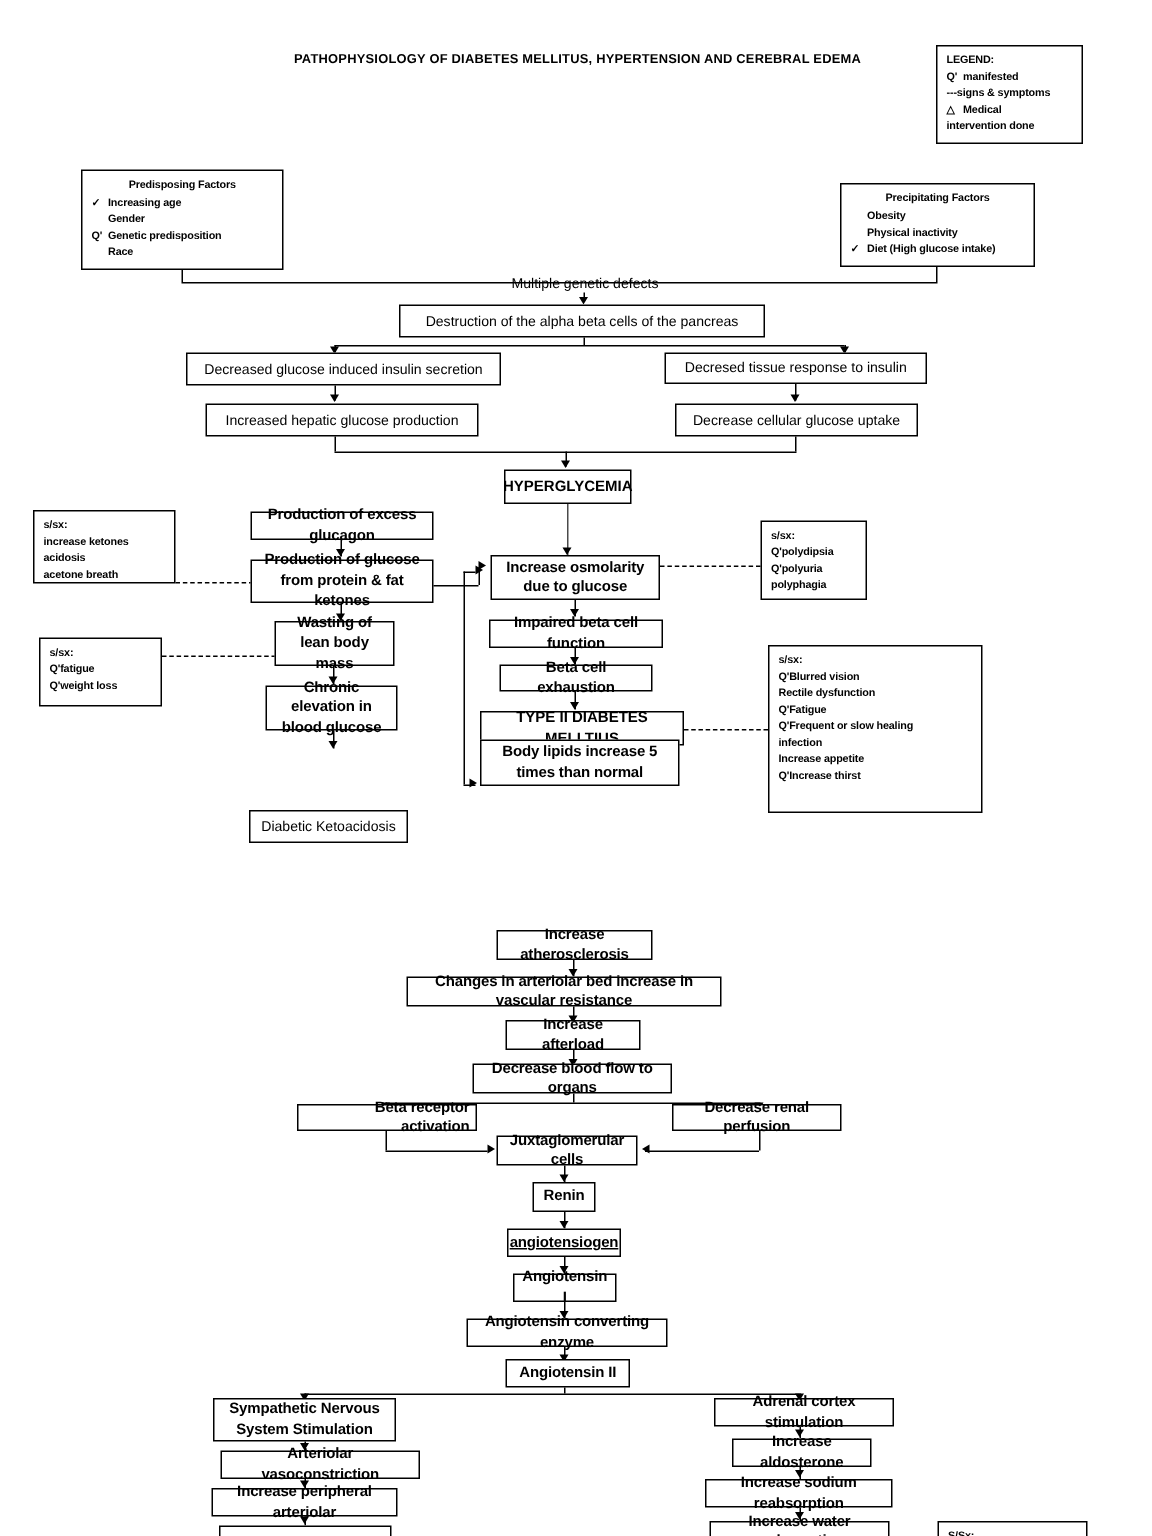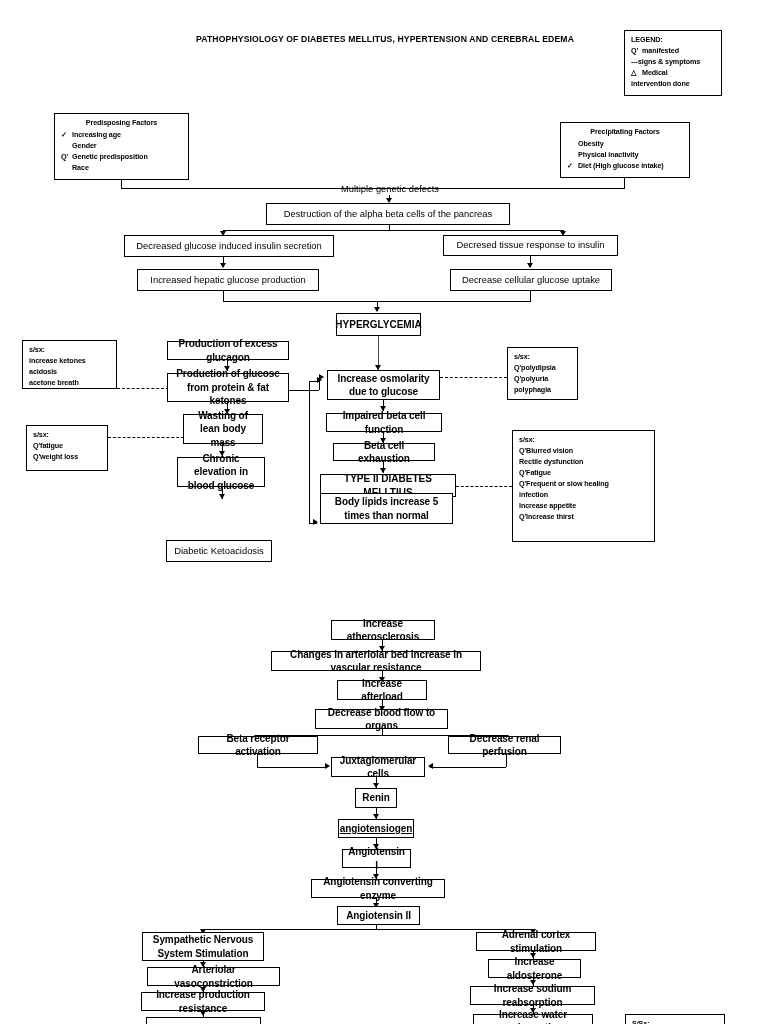--- a/index.html
+++ b/index.html
@@ -236,21 +236,21 @@
 
   <div class="node plain" style="left:315px;top:709px;width:133px;height:20px;">Decrease blood flow to organs</div>
 
   <div class="vline" style="left:382px;top:729px;height:6px;"></div>
   <div class="hline" style="left:257px;top:735px;width:249px;"></div>
   <div class="vline" style="left:257px;top:735px;height:3px;"></div>
   <div class="arr-d" style="left:254px;top:735px;"></div>
   <div class="vline" style="left:506px;top:735px;height:3px;"></div>
   <div class="arr-d" style="left:503px;top:735px;"></div>
 
-  <div class="node plain" style="left:198px;top:736px;width:120px;height:18px;">Beta receptor activation</div>
+  <div class="node plain" style="left:198px;top:736px;width:120px;height:18px;text-align:right;">Beta receptor activation</div>
   <div class="node plain" style="left:448px;top:736px;width:113px;height:18px;">Decrease renal perfusion</div>
 
   <div class="vline" style="left:257px;top:754px;height:13px;"></div>
   <div class="hline" style="left:257px;top:767px;width:68px;"></div>
   <div class="arr-r" style="left:325px;top:763px;"></div>
   <div class="vline" style="left:506px;top:754px;height:13px;"></div>
   <div class="hline" style="left:430px;top:767px;width:76px;"></div>
   <div class="arr-l" style="left:428px;top:763px;"></div>
 
   <div class="node plain" style="left:331px;top:757px;width:94px;height:20px;">Juxtaglomerular cells</div>
@@ -283,21 +283,21 @@
   <div class="arr-d" style="left:530px;top:929px;"></div>
 
   <div class="node plain" style="left:142px;top:932px;width:122px;height:29px;">Sympathetic Nervous System Stimulation</div>
   <div class="vline" style="left:203px;top:961px;height:7px;"></div>
   <div class="arr-d" style="left:200px;top:962px;"></div>
 
   <div class="node plain" style="left:147px;top:967px;width:133px;height:19px;">Arteriolar vasoconstriction</div>
   <div class="vline" style="left:203px;top:986px;height:7px;"></div>
   <div class="arr-d" style="left:200px;top:987px;"></div>
 
-  <div class="node plain" style="left:141px;top:992px;width:124px;height:19px;">Increase production resistance</div>
+  <div class="node plain" style="left:141px;top:992px;width:124px;height:19px;">Increase peripheral arteriolar</div>
   <div class="vline" style="left:203px;top:1011px;height:6px;"></div>
   <div class="arr-d" style="left:200px;top:1011px;"></div>
   <div class="node plain" style="left:146px;top:1017px;width:115px;height:14px;"></div>
 
   <div class="node plain" style="left:476px;top:932px;width:120px;height:19px;">Adrenal cortex stimulation</div>
   <div class="vline" style="left:533px;top:951px;height:8px;"></div>
   <div class="arr-d" style="left:530px;top:953px;"></div>
 
   <div class="node plain" style="left:488px;top:959px;width:93px;height:19px;">Increase aldosterone</div>
   <div class="vline" style="left:533px;top:978px;height:8px;"></div>

